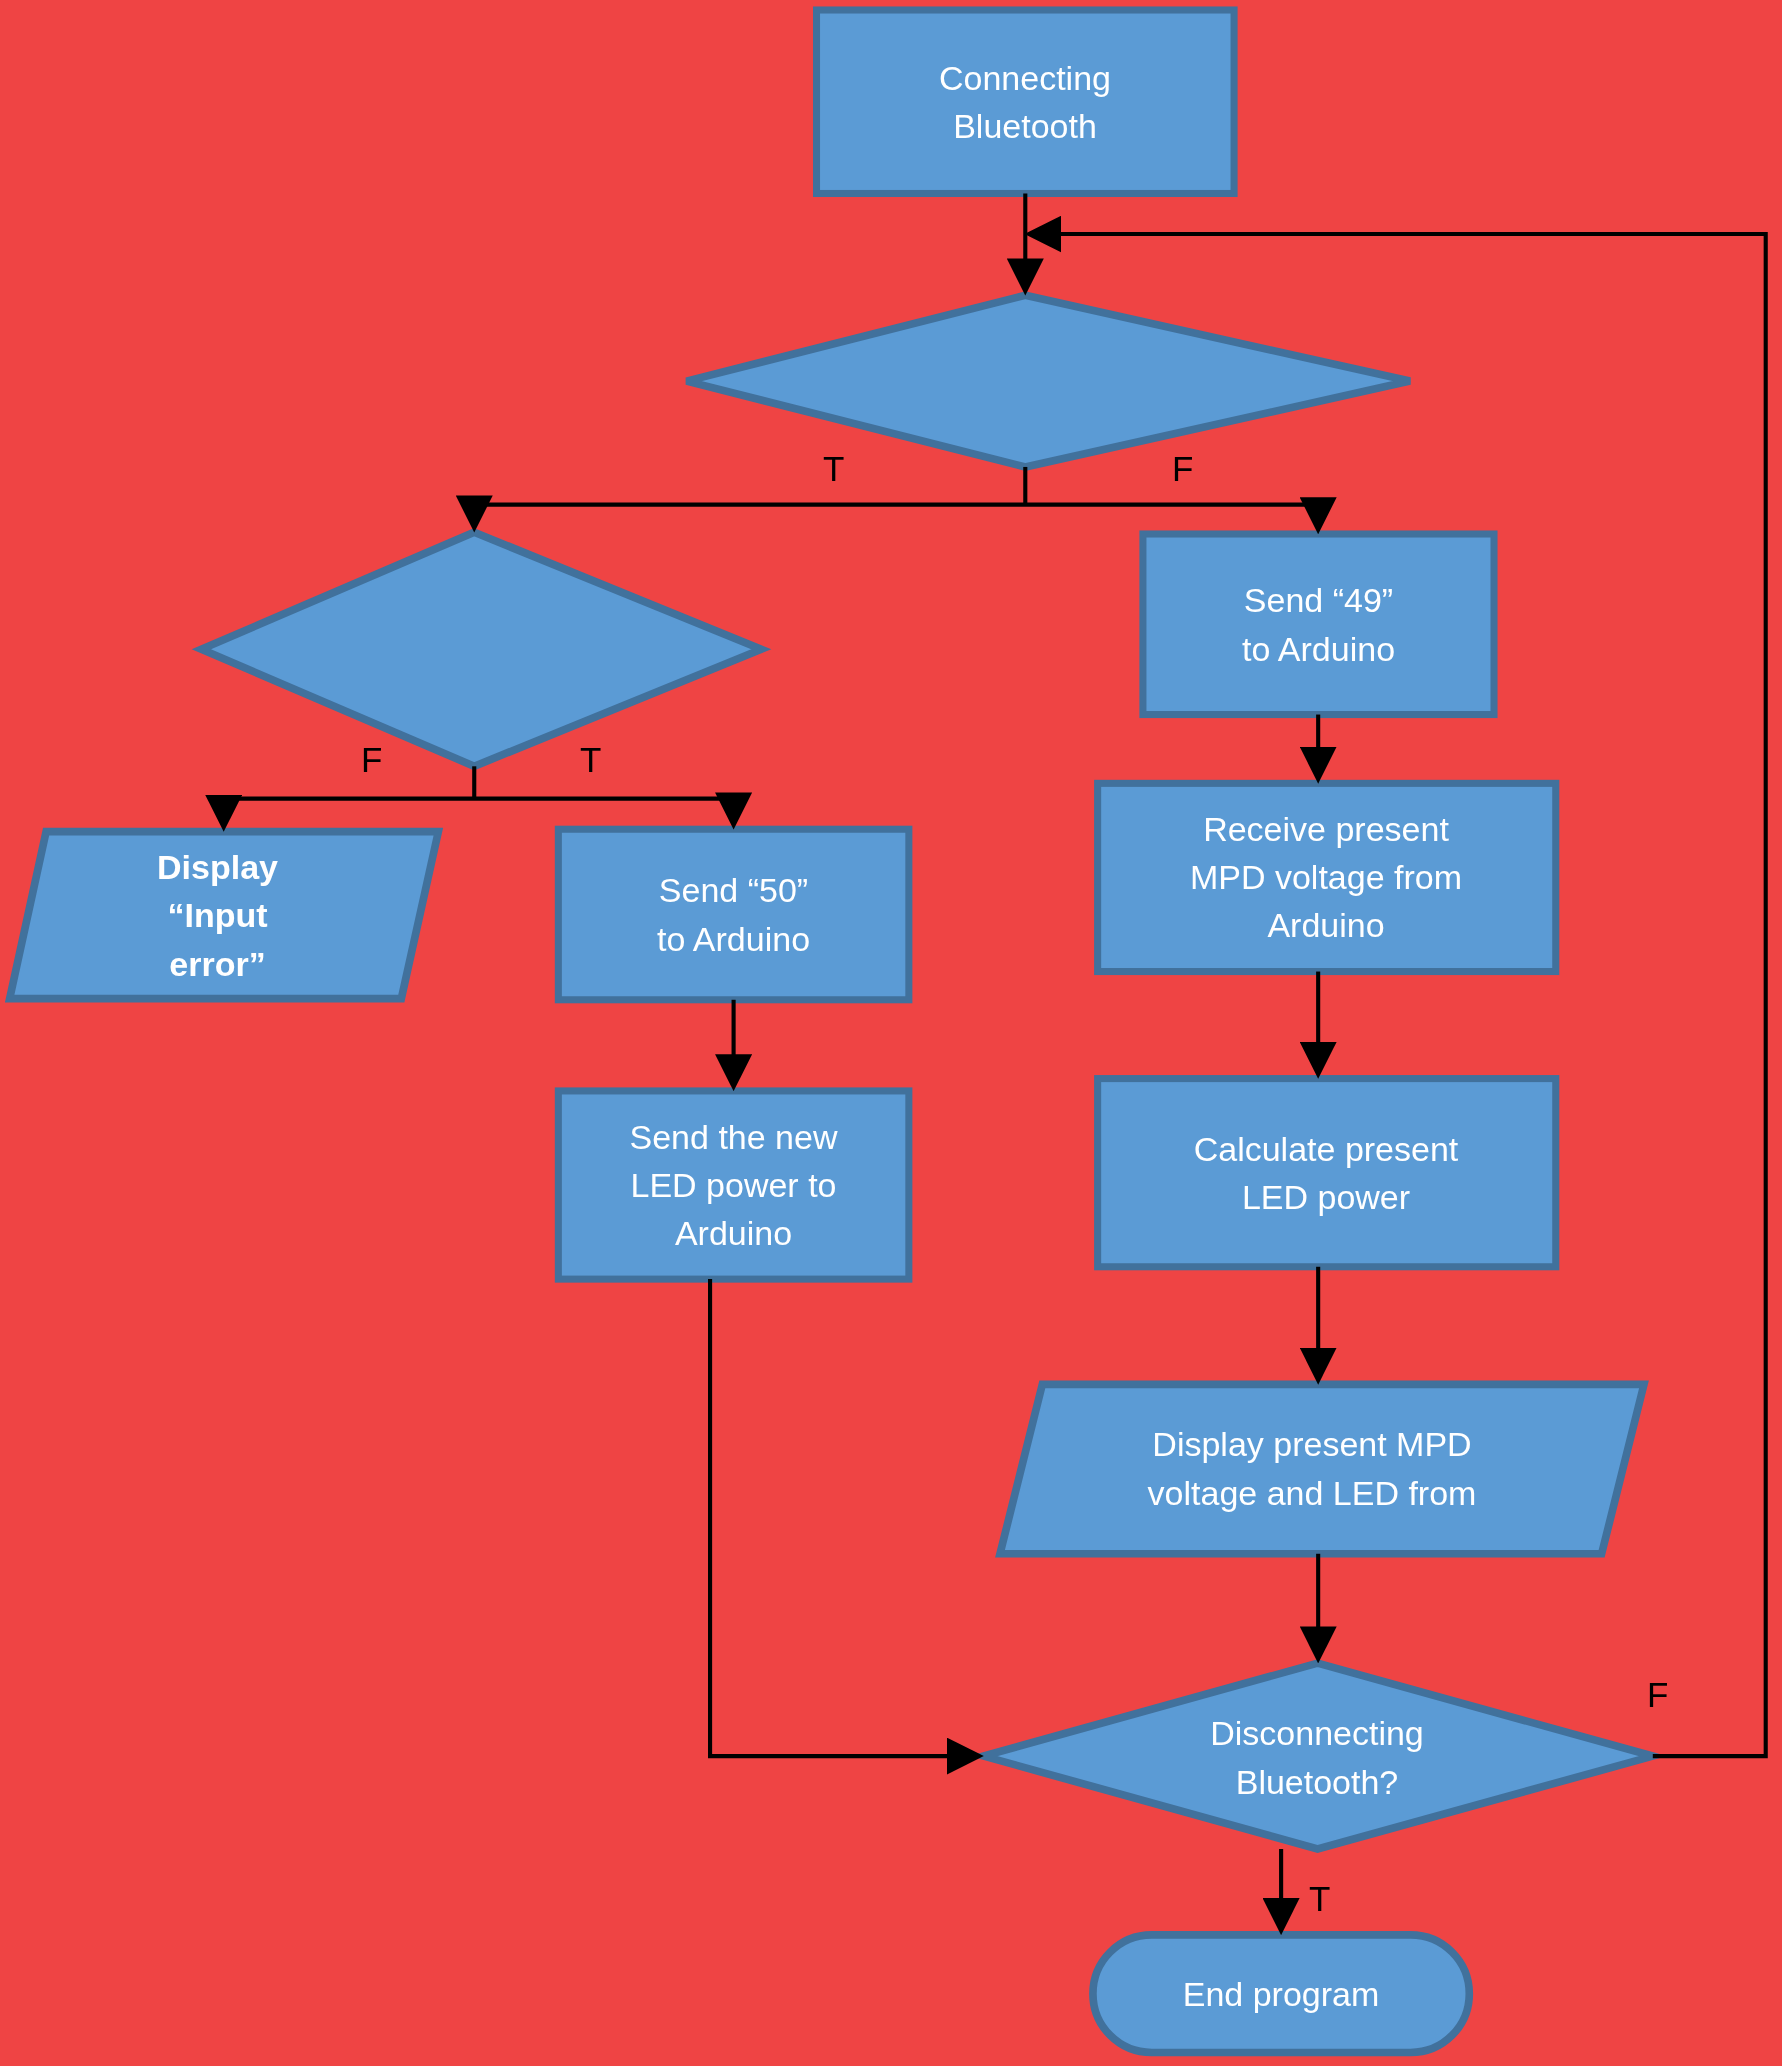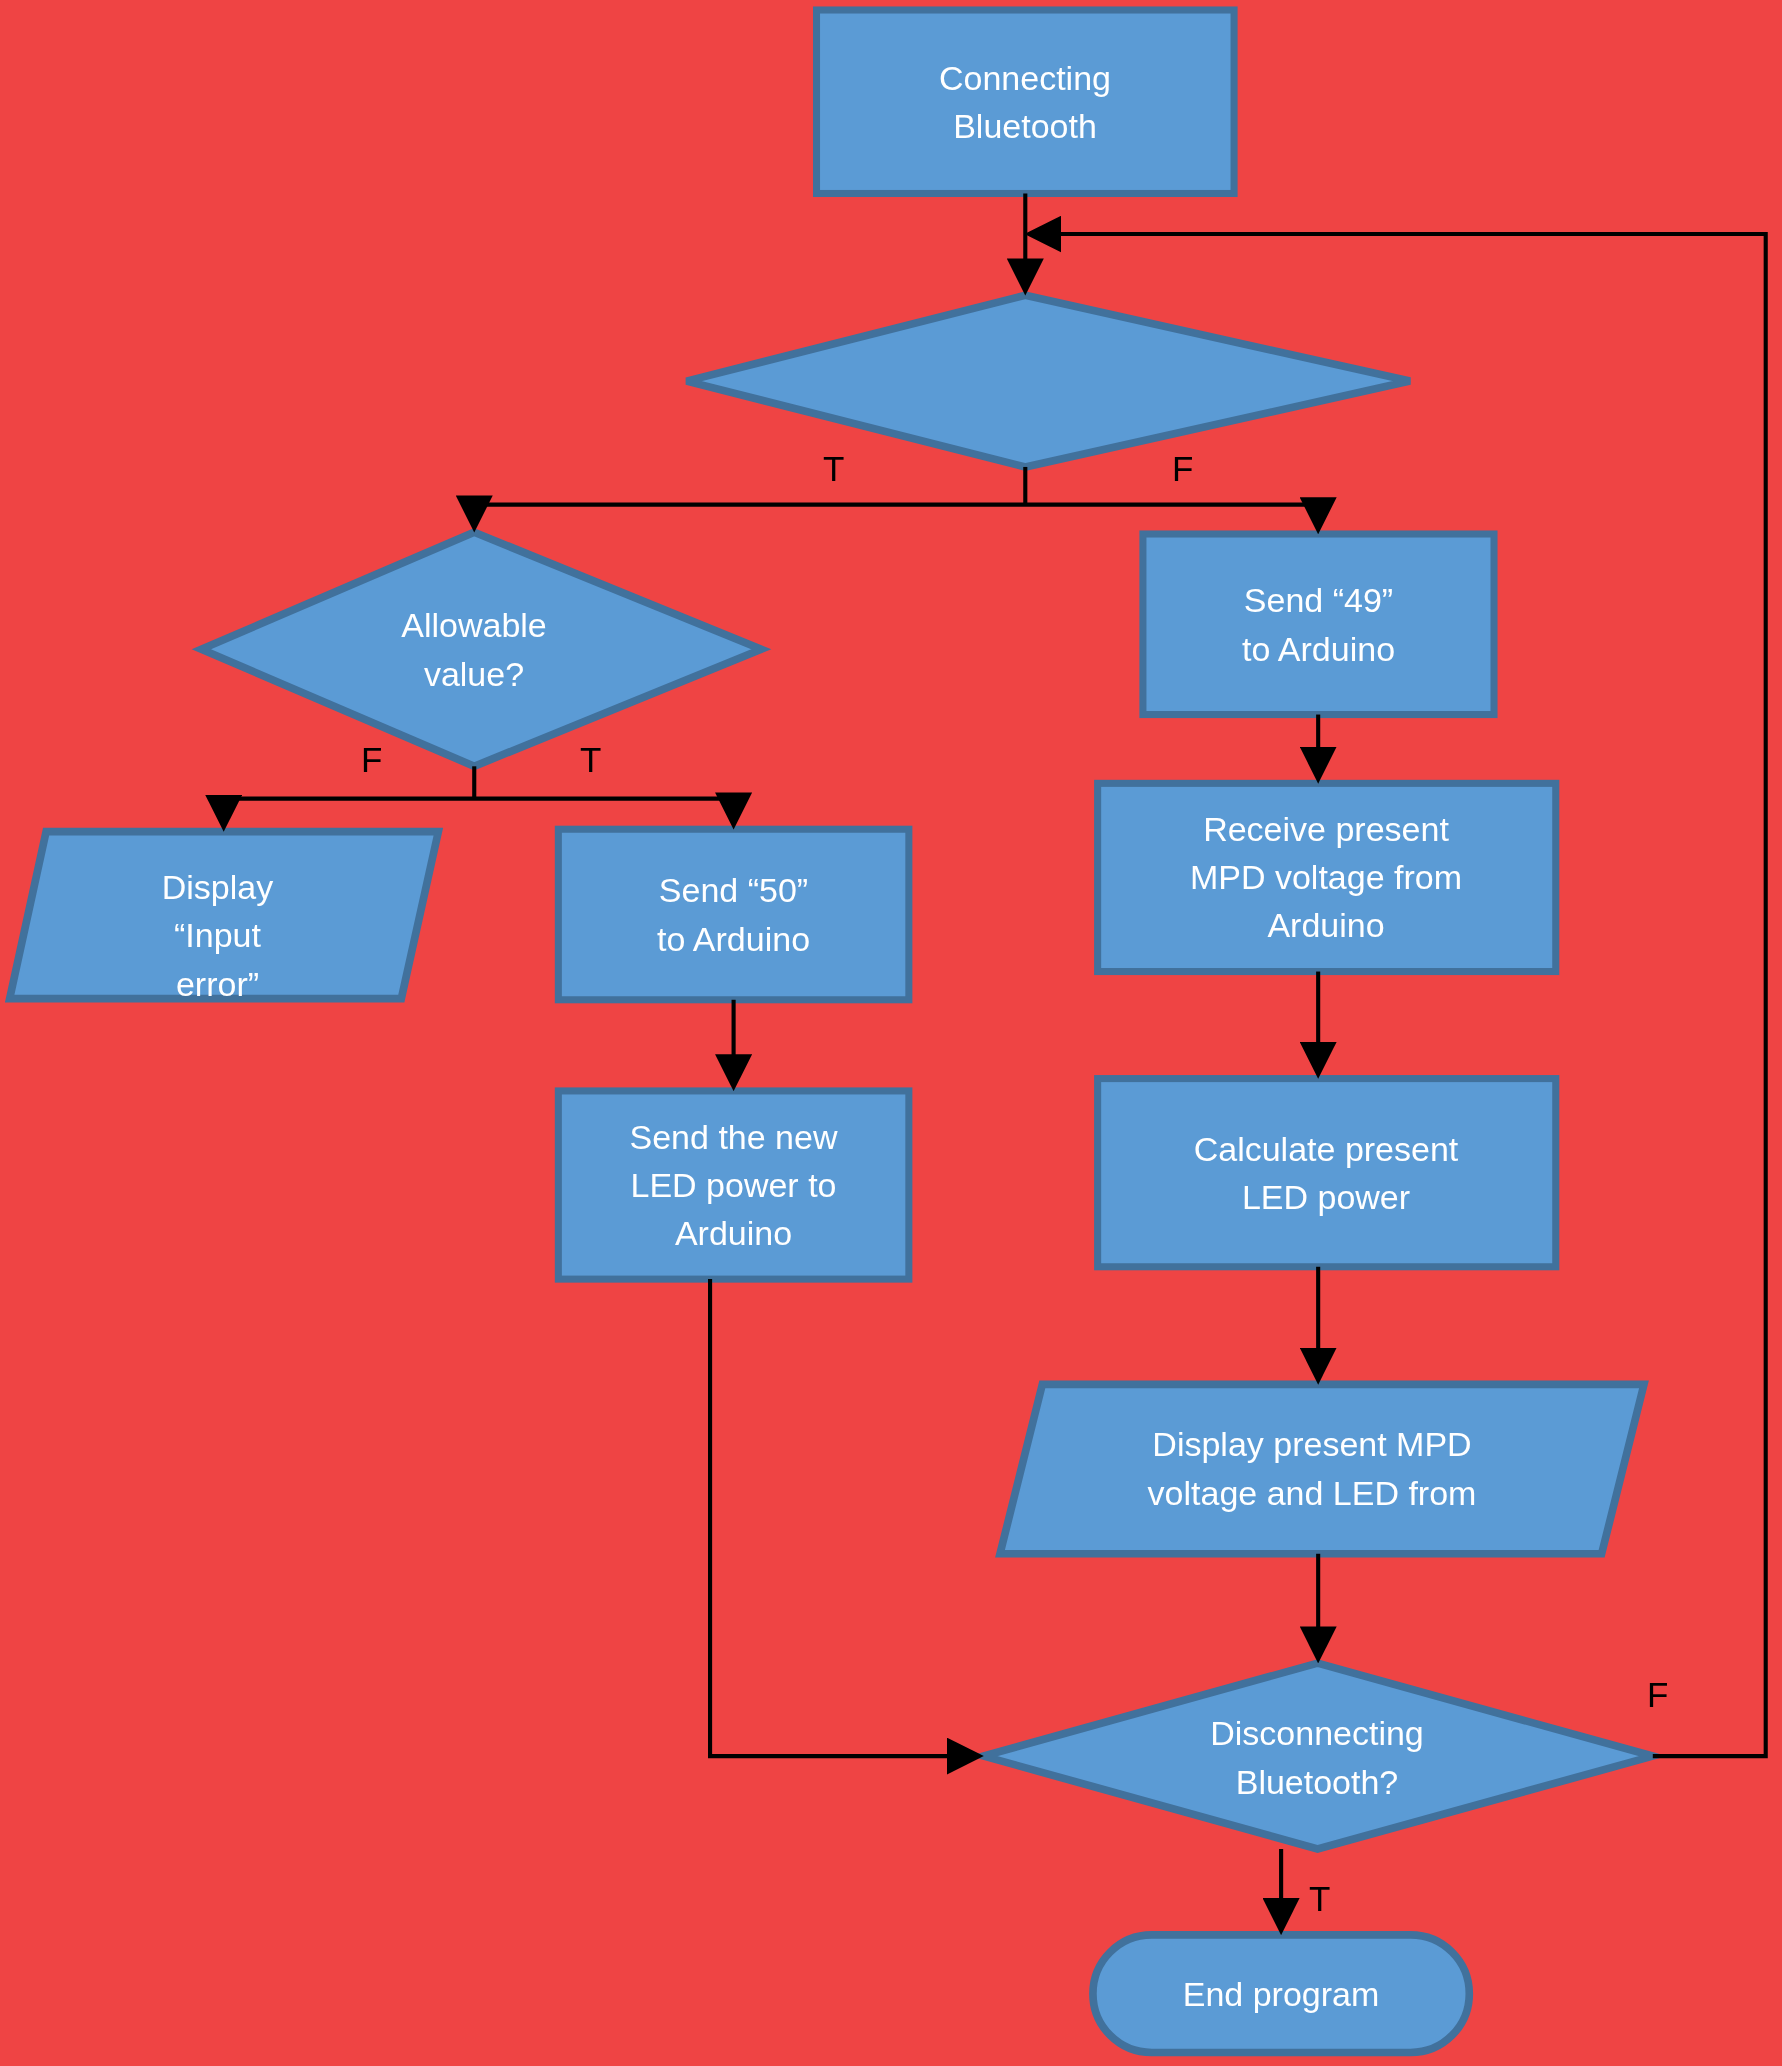--- a/index.html
+++ b/index.html
@@ -95,24 +95,22 @@
 
     <line x1="2178" y1="3144" x2="2178" y2="3280" stroke="#000000" stroke-width="7" marker-end="url(#arrow)"></line>
 
     <polyline points="2810,2986 3002,2986 3002,398 1752,398" fill="none" stroke="#000000" stroke-width="7" marker-end="url(#arrow)"></polyline>
   </svg>
 
   <div class="node-label" style="left:816px;top:10px;width:418px;height:184px;">Connecting
 Bluetooth</div>
 
 
-  <div class="node-label" style="left:286px;top:586px;width:376px;height:127px;">Allowable
-value?</div>
 
-  <div class="node-label" style="left:53px;top:852px;width:329px;height:167px;">Display
+  <div class="node-label" style="left:53px;top:832px;width:329px;height:167px;font-weight:bold;">Display
 “Input
 error”</div>
 
   <div class="node-label" style="left:558px;top:829px;width:351px;height:171px;">Send “50”
 to Arduino</div>
 
   <div class="node-label" style="left:558px;top:1091px;width:351px;height:188px;">Send the new
 LED power to
 Arduino</div>
 

